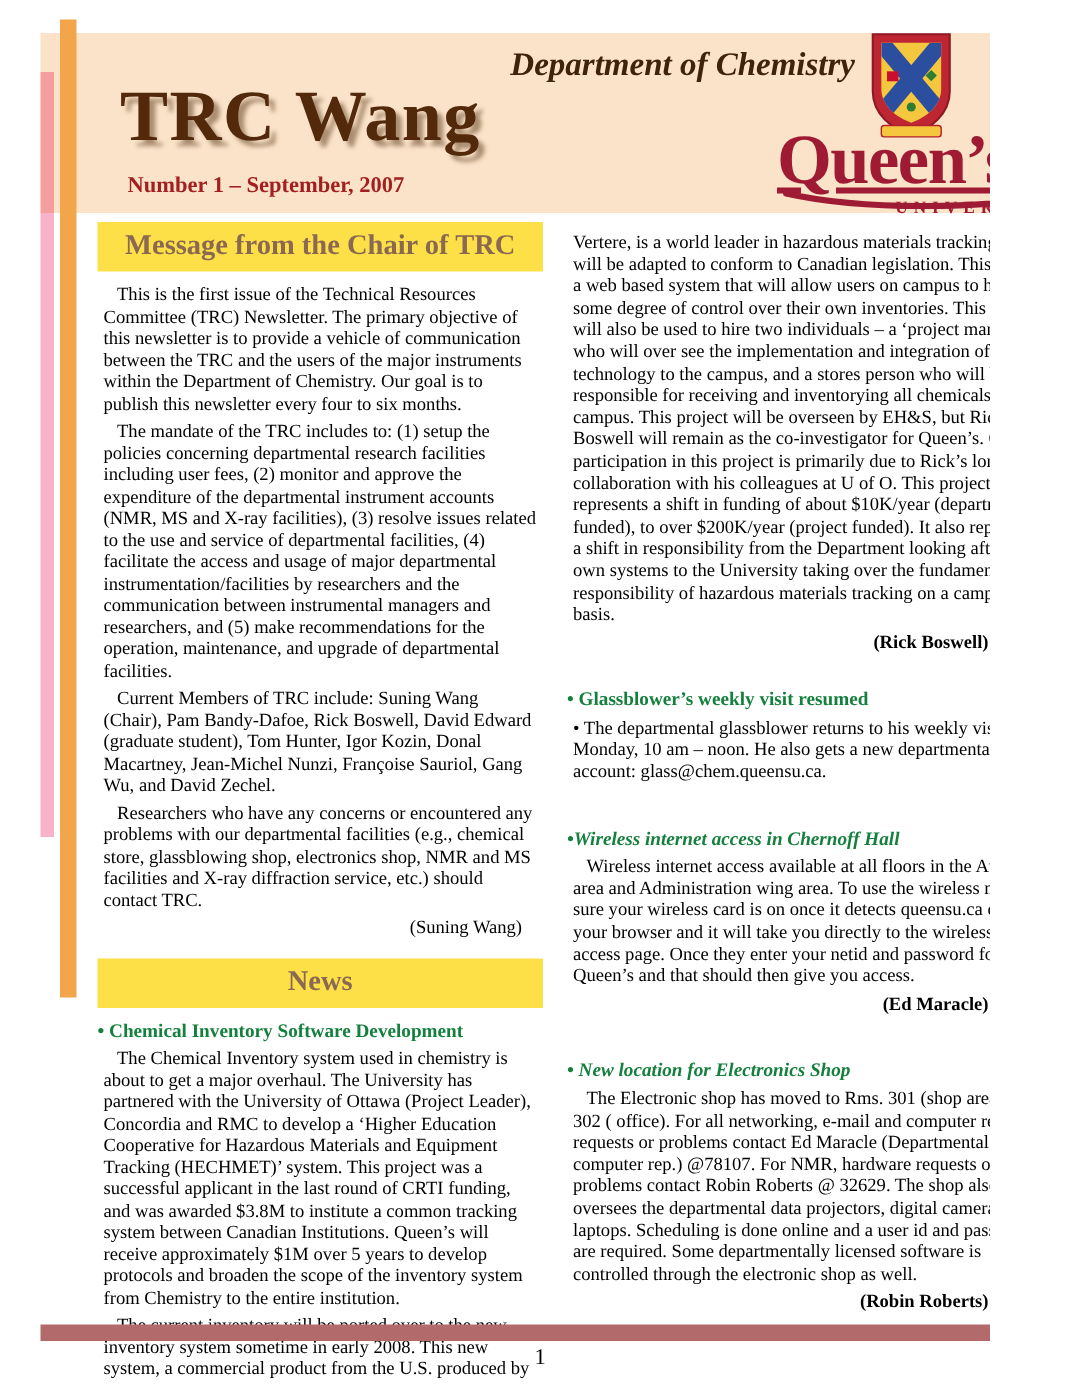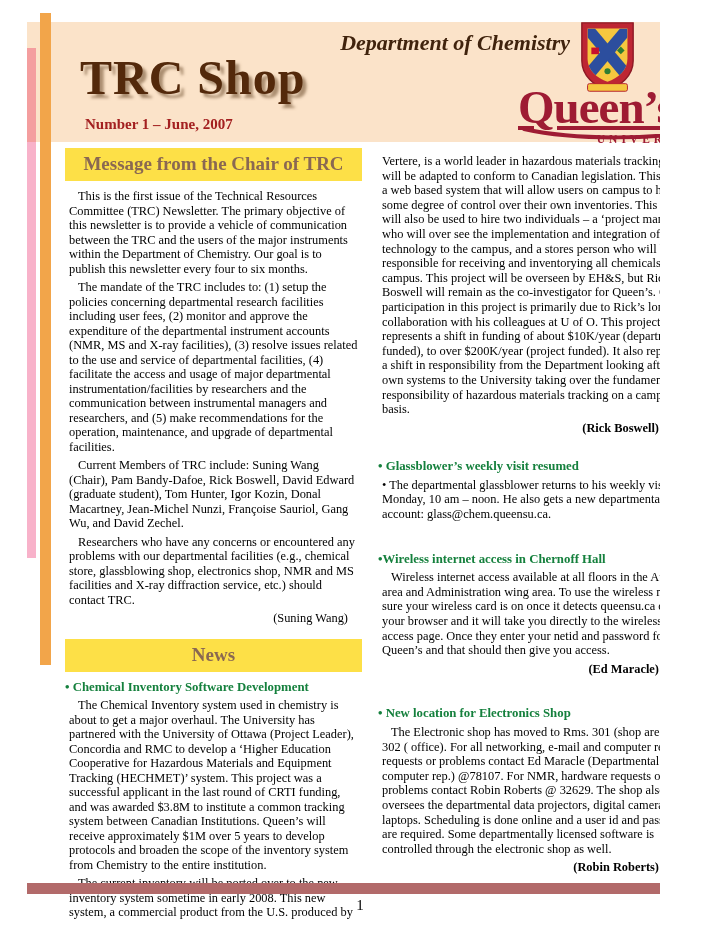--- a/index.html
+++ b/index.html
@@ -34,37 +34,37 @@
   .blue-box{background:#fde047;height:33px;display:flex;align-items:center;justify-content:center;
             font-size:19px;font-weight:bold;color:#8A6852;margin-bottom:8px;}
   .blue-box.news{margin-top:13px;}
 
   p{margin:4px;}
   .ind{text-indent:9px;}
   .sig{text-align:right;padding-right:10px;}
   .col-right .sig{padding-right:45px;font-weight:bold;}
   .green-head{color:#15803d;font-weight:bold;font-size:12.8px;margin:0;}
   .gap-lg{margin-top:24px;}
-  .gap-xl{margin-top:30px;}
+  .gap-xl{margin-top:30px;font-style:italic;}
 
   .page-number{position:absolute;left:0;top:897px;width:720px;text-align:center;
                font-size:15px;color:#000;}
 </style>
 </head>
 <body>
 
 <div class="page">
 
   <div class="header-banner"></div>
   <div class="bar-pink"></div>
   <div class="bar-orange"></div>
 
   <div class="dept">Department of Chemistry</div>
-  <div class="title">TRC Shop</div>
-  <div class="issue">Number 1 – June, 2007</div>
+  <div class="title">TRC Wang</div>
+  <div class="issue">Number 1 – September, 2007</div>
 
   <svg class="crest" viewBox="0 0 60 78">
     <path d="M3,2 h54 v40 c0,16 -13,26 -27,31 c-14,-5 -27,-15 -27,-31 z" fill="#BE2633" stroke="#8E1A26" stroke-width="1.5"></path>
     <path d="M9,8 h42 v32 c0,12 -10,20 -21,24 c-11,-4 -21,-12 -21,-24 z" fill="#F5C73F"></path>
     <clipPath id="innerShield">
         <path d="M9,8 h42 v32 c0,12 -10,20 -21,24 c-11,-4 -21,-12 -21,-24 z"></path>
       </clipPath>
     <g clip-path="url(#innerShield)" stroke="#2C4E9E" stroke-width="12">
       <line x1="4" y1="2" x2="56" y2="64"></line>
       <line x1="56" y1="2" x2="4" y2="64"></line>

